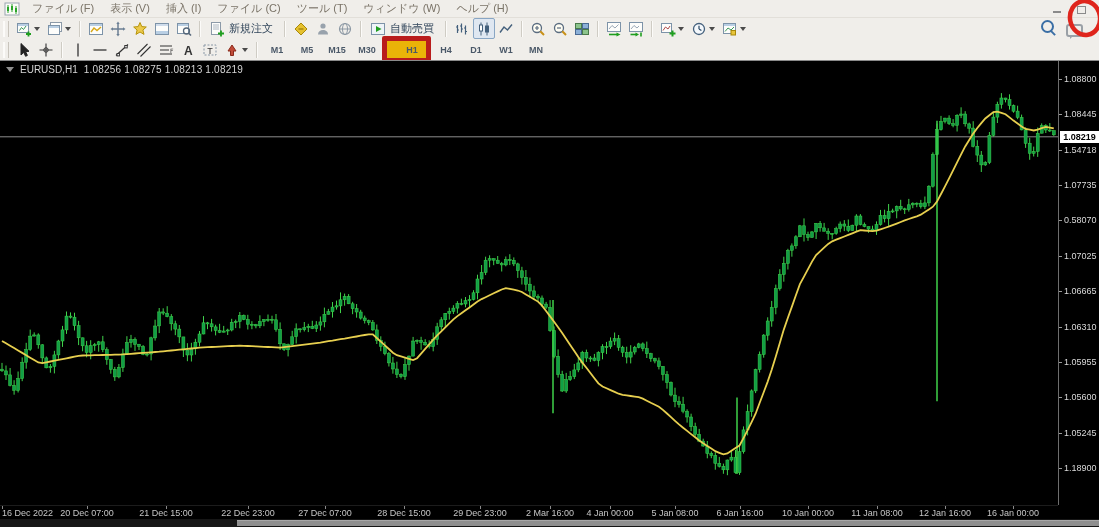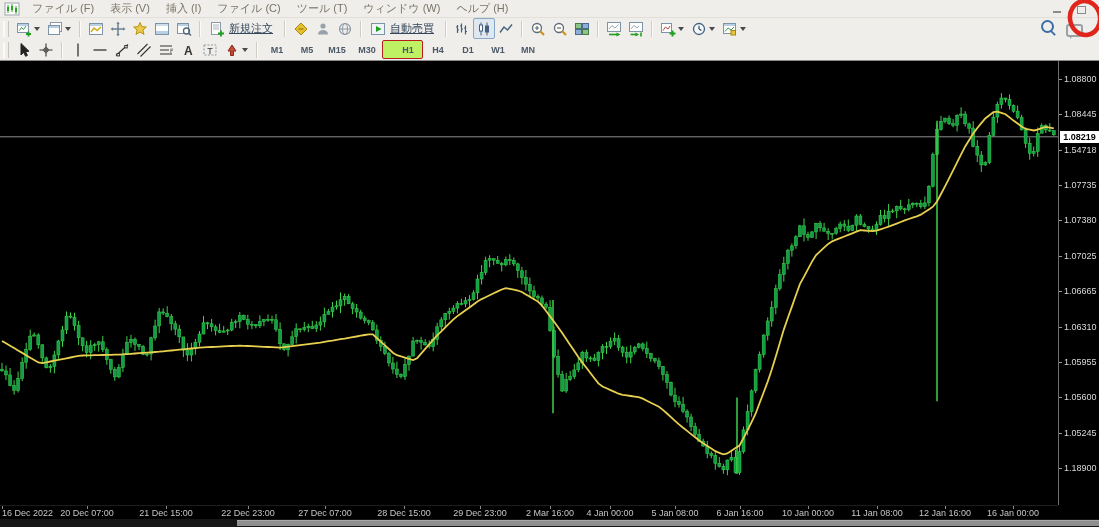--- a/index.html
+++ b/index.html
@@ -10,26 +10,26 @@
   .appicon{width:16px;height:14px;margin:0 4px 0 2px;}
   .menu-item{font-size:11px;color:#7b7468;padding:16px 8px;line-height:17px;cursor:default;}
   .winctl{margin-left:auto;display:flex;align-items:center;gap:8px;margin-right:10px;}
   .wbtn{width:16px;height:12px;display:flex;align-items:flex-end;justify-content:center;}
   .glyph-min{width:8px;height:2px;background:#8a8a8a;margin-bottom:2px;}
   .glyph-restore{width:7px;height:6px;border:1px solid #8a8a8a;background:#f0eeea;position:relative;margin-bottom:1px;}
   .glyph-restore:before{content:'';position:absolute;left:2px;top:-3px;width:7px;height:6px;border:1px solid #9a9a9a;z-index:-1;}
   
   .toolbar{height:21px;display:flex;align-items:center;background:#f0eeea;padding-left:1px;}
   .toolbar.row1{border-top:1px solid #e2dfd9;}
-  .tbtn{display:flex;align-items:center;height:19px;padding:0 2px;border:1px solid transparent;border-radius:2px;text-decoration:underline;}
+  .tbtn{display:flex;align-items:center;height:19px;padding:0 2px;border:1px solid transparent;border-radius:2px;}
   .tbtn.txt{gap:4px;font-size:11px;color:#33475c;padding:0 6px 0 3px;}
   .tbtn.pressed{background:#dfe7f1;border:1px solid #89a6c4;}
   .tfbtn{height:17px;min-width:22px;padding:0 3px;display:flex;align-items:center;justify-content:center;
          font-size:9px;font-weight:bold;color:#4a5868;border:1px solid transparent;border-radius:2px;}
-  .tfbtn.pressed{background:#bef264;border:1px solid #b91c1c;padding-left:14px;}
+  .tfbtn.pressed{background:#eab308;border:5px solid #b91c1c;padding-left:14px;}
   .caret{width:0;height:0;border-left:3px solid transparent;border-right:3px solid transparent;
          border-top:4px solid #4a4a4a;margin:1px 1px 0 2px;}
   .sep{width:0;height:16px;border-left:1px solid #cfccc4;border-right:1px solid #fcfbf9;margin:0 4px;}
   .handle{width:3px;height:16px;border-left:2px solid #fcfbf9;border-right:1px solid #c8c4bc;margin:0 4px 0 2px;}
   .ic{display:block;}
   
   .right-icons{position:absolute;top:20px;right:16px;display:flex;gap:12px;z-index:30;}
   .mag{width:9px;height:9px;border:2px solid #3a6ea5;border-radius:50%;position:relative;}
   .mag:after{content:'';position:absolute;width:2px;height:6px;background:#3a6ea5;left:9px;top:8px;transform:rotate(-45deg);}
   .chat{width:13px;height:9px;border:2px solid #9aa0a6;border-radius:3px;position:relative;margin-top:4px;}
@@ -898,31 +898,36 @@
         <rect x="1044.3" y="64.7" width="3" height="4.3" fill="#119e46" stroke="#3fd24a" stroke-width="0.5"></rect>
         <line x1="1049.8" y1="62.1" x2="1049.8" y2="71.0" stroke="#3fd24a" stroke-width="1"></line>
         <rect x="1048.3" y="69.0" width="3" height="1.0" fill="#119e46" stroke="#3fd24a" stroke-width="0.5"></rect>
         <line x1="1053.8" y1="69.5" x2="1053.8" y2="74.9" stroke="#3fd24a" stroke-width="1"></line>
         <rect x="1052.3" y="69.6" width="3" height="4.2" fill="#119e46" stroke="#3fd24a" stroke-width="0.5"></rect>
         <line x1="553" y1="238.9" x2="553" y2="352.3" stroke="#3fd24a" stroke-width="1.5"></line>
         <line x1="737" y1="336.4" x2="737" y2="413.0" stroke="#3fd24a" stroke-width="1.5"></line>
         <line x1="937" y1="59.8" x2="937" y2="340.3" stroke="#3fd24a" stroke-width="1.5"></line>
         <polyline points="2.0,279.9 6.0,282.3 10.1,284.7 14.1,287.1 18.1,289.5 22.2,291.9 26.2,294.3 30.2,296.7 34.2,299.1 38.3,301.5 42.3,302.1 46.3,301.3 50.4,300.5 54.4,299.7 58.4,298.9 62.5,298.1 66.5,297.3 70.5,296.5 74.5,295.7 78.6,294.9 82.6,294.5 86.6,294.4 90.7,294.3 94.7,294.2 98.7,294.1 102.8,294.0 106.8,293.9 110.8,293.8 114.8,293.7 118.9,293.6 122.9,293.4 126.9,293.1 131.0,292.8 135.0,292.5 139.0,292.2 143.1,291.9 147.1,291.6 151.1,291.3 155.1,291.0 159.2,290.7 163.2,290.3 167.2,289.9 171.3,289.5 175.3,289.1 179.3,288.7 183.4,288.3 187.4,287.9 191.4,287.5 195.4,287.1 199.5,286.7 203.5,286.4 207.5,286.2 211.6,286.0 215.6,285.8 219.6,285.6 223.7,285.4 227.7,285.2 231.7,285.0 235.7,284.8 239.8,284.6 243.8,284.8 247.8,285.0 251.9,285.2 255.9,285.4 259.9,285.6 263.9,285.8 268.0,286.0 272.0,286.2 276.0,286.4 280.1,286.6 284.1,286.1 288.1,285.6 292.2,285.1 296.2,284.6 300.2,284.1 304.3,283.6 308.3,283.1 312.3,282.6 316.3,282.1 320.4,281.6 324.4,280.9 328.4,280.2 332.5,279.6 336.5,278.9 340.5,278.2 344.6,277.6 348.6,276.9 352.6,276.2 356.6,275.5 360.7,274.7 364.7,274.0 368.7,273.3 372.8,273.4 376.8,277.0 380.8,280.7 384.9,284.4 388.9,288.0 392.9,291.7 396.9,294.2 401.0,295.4 405.0,296.6 409.0,297.8 413.1,299.0 417.1,297.2 421.1,292.6 425.2,287.9 429.2,283.3 433.2,278.7 437.2,274.4 441.3,270.4 445.3,266.4 449.3,262.4 453.4,258.4 457.4,255.1 461.4,252.2 465.5,249.3 469.5,246.4 473.5,243.5 477.5,240.6 481.6,238.1 485.6,236.2 489.6,234.3 493.7,232.3 497.7,230.4 501.7,228.5 505.8,227.1 509.8,227.9 513.8,228.7 517.8,229.5 521.9,231.0 525.9,233.4 529.9,235.8 534.0,238.2 538.0,240.6 542.0,244.6 546.1,250.0 550.1,255.4 554.1,260.8 558.1,266.2 562.2,271.9 566.2,278.0 570.2,284.0 574.3,290.0 578.3,296.0 582.3,301.6 586.4,306.8 590.4,312.0 594.4,317.2 598.4,322.4 602.5,325.5 606.5,327.3 610.5,329.1 614.6,330.9 618.6,332.7 622.6,333.8 626.7,334.4 630.7,335.0 634.7,335.6 638.7,336.2 642.8,337.7 646.8,339.7 650.8,341.8 654.9,343.8 658.9,345.8 662.9,348.9 667.0,352.5 671.0,356.1 675.0,359.8 679.0,363.4 683.1,366.7 687.1,369.9 691.1,373.1 695.2,376.3 699.2,379.5 703.2,382.3 707.3,384.9 711.3,387.6 715.3,390.2 719.3,391.8 723.4,393.4 727.4,392.5 731.4,389.8 735.5,387.1 739.5,384.5 743.5,377.1 747.6,369.1 751.6,361.1 755.6,352.7 759.6,342.0 763.7,331.3 767.7,320.6 771.7,308.7 775.8,295.4 779.8,282.0 783.8,268.6 787.9,256.8 791.9,245.6 795.9,234.3 799.9,223.1 804.0,215.6 808.0,208.1 812.0,200.6 816.1,194.1 820.1,190.4 824.1,186.6 828.2,182.9 832.2,180.3 836.2,178.7 840.2,177.1 844.3,175.5 848.3,173.9 852.3,172.3 856.4,170.7 860.4,169.2 864.4,169.5 868.5,169.8 872.5,170.1 876.5,169.7 880.5,168.4 884.6,167.0 888.6,165.7 892.6,164.2 896.7,162.6 900.7,161.0 904.7,159.4 908.8,158.0 912.8,156.7 916.8,155.4 920.8,153.7 924.9,151.1 928.9,148.4 932.9,145.7 937.0,140.6 941.0,133.0 945.0,125.4 949.1,117.4 953.1,109.4 957.1,101.4 961.1,93.3 965.2,85.4 969.2,79.0 973.2,72.6 977.3,67.0 981.3,62.2 985.3,57.5 989.4,54.3 993.4,51.1 997.4,50.6 1001.4,51.8 1005.5,53.2 1009.5,56.4 1013.5,59.6 1017.6,62.6 1021.6,65.4 1025.6,67.9 1029.7,68.7 1033.7,69.5 1037.7,68.7 1041.7,67.1 1045.8,65.9 1049.8,66.6 1053.8,67.4 " fill="none" stroke="#e7cf4f" stroke-width="1.8"></polyline>
       </svg>
+    <div class="charttitle">
+      <span class="collapse"></span>
+      <span>EURUSD,H1</span>
+      <span class="quotes">1.08256 1.08275 1.08213 1.08219</span>
+    </div>
     <div class="paxis" id="paxis">
         <div class="ptm" style="top:18.0px"></div>
         <div class="ptick" style="top:13.0px">1.08800</div>
         <div class="ptm" style="top:53.3px"></div>
         <div class="ptick" style="top:48.3px">1.08445</div>
         <div class="ptm" style="top:88.6px"></div>
         <div class="ptick" style="top:83.6px">1.54718</div>
         <div class="ptm" style="top:124.0px"></div>
         <div class="ptick" style="top:119.0px">1.07735</div>
         <div class="ptm" style="top:159.3px"></div>
-        <div class="ptick" style="top:154.3px">1.07380</div>
+        <div class="ptick" style="top:154.3px">0.58070</div>
         <div class="ptm" style="top:194.6px"></div>
         <div class="ptick" style="top:189.6px">1.07025</div>
         <div class="ptm" style="top:230.4px"></div>
         <div class="ptick" style="top:225.4px">1.06665</div>
         <div class="ptm" style="top:265.7px"></div>
         <div class="ptick" style="top:260.7px">1.06310</div>
         <div class="ptm" style="top:301.0px"></div>
         <div class="ptick" style="top:296.0px">1.05955</div>
         <div class="ptm" style="top:336.4px"></div>
         <div class="ptick" style="top:331.4px">1.05600</div>

